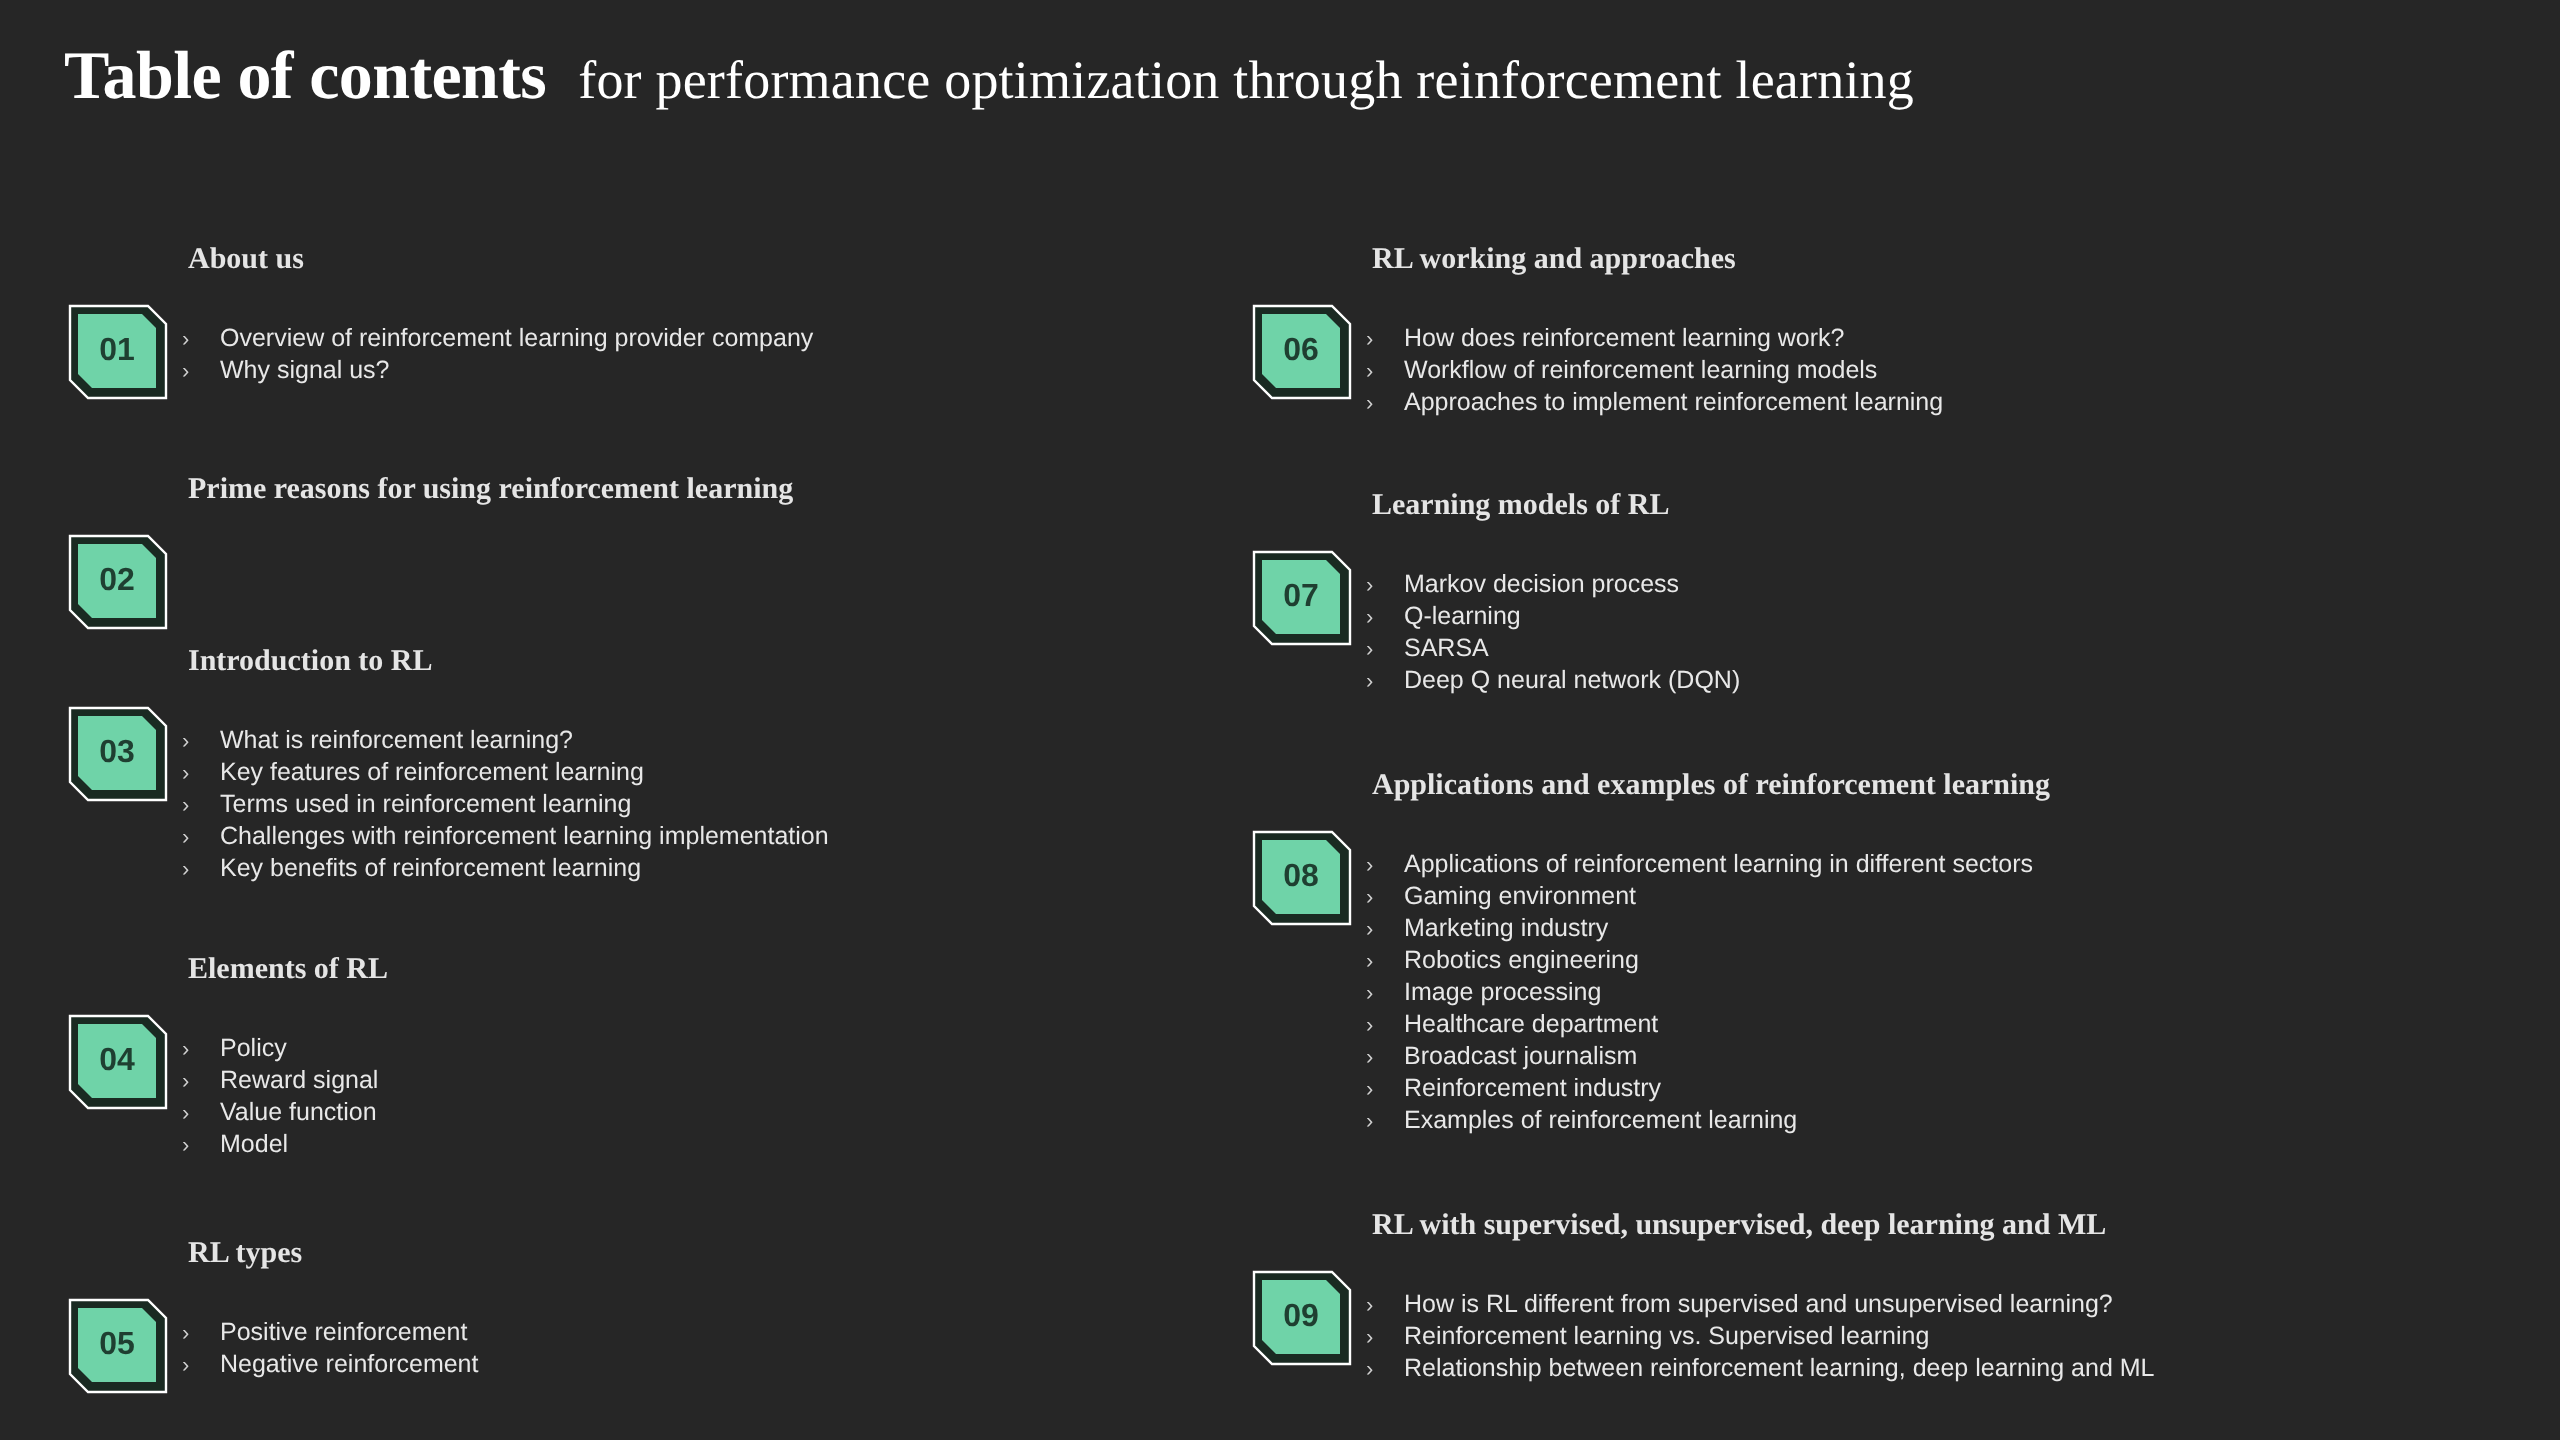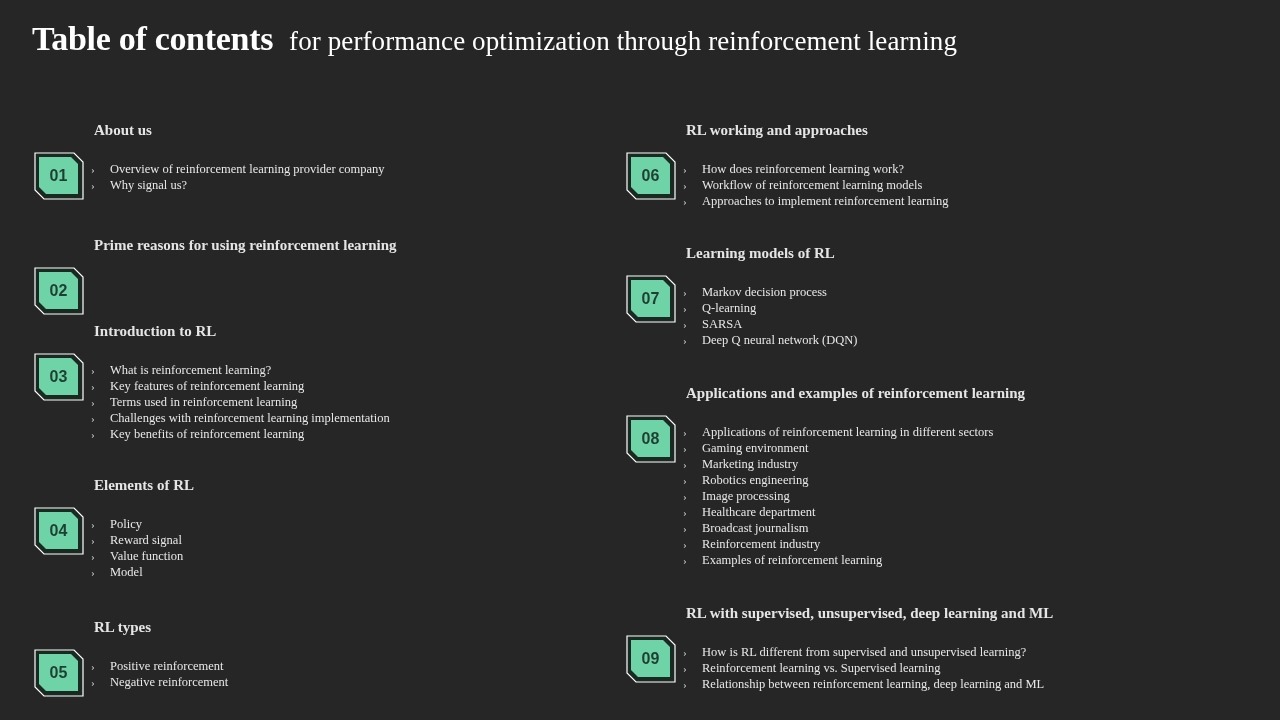--- a/index.html
+++ b/index.html
@@ -35,21 +35,21 @@
       white-space: nowrap;
       font-family: "Liberation Serif", "DejaVu Serif", serif;
       font-weight: bold; font-size: 15px; color: #e5e5e5;
     }
     .sec-items {
       position: absolute; left: 57px; top: 51px;
       margin: 0; padding: 0; list-style: none;
     }
     .sec-items li {
       height: 16px; line-height: 16px;
-      font-family: Liberation Serif, serif;
+      font-family: Liberation Sans, sans-serif;
       font-size: 12.5px; color: #e8e8e8; white-space: nowrap;
     }
     .bullet {
       display: inline-block; width: 19px; color: #d0d0d0; font-size: 11px;
     }
   </style>
 </head>
 <body>
 
 <div class="title-row">

